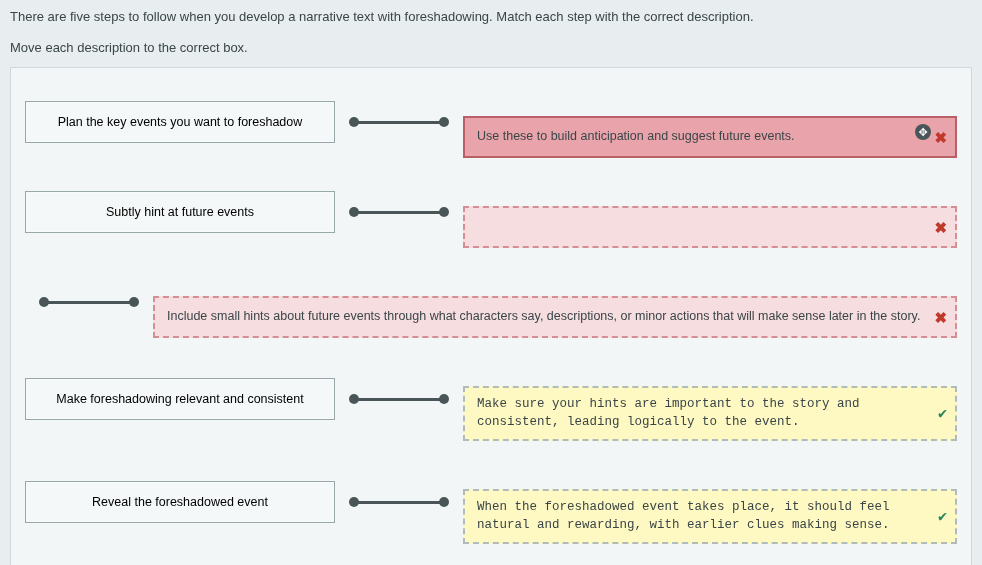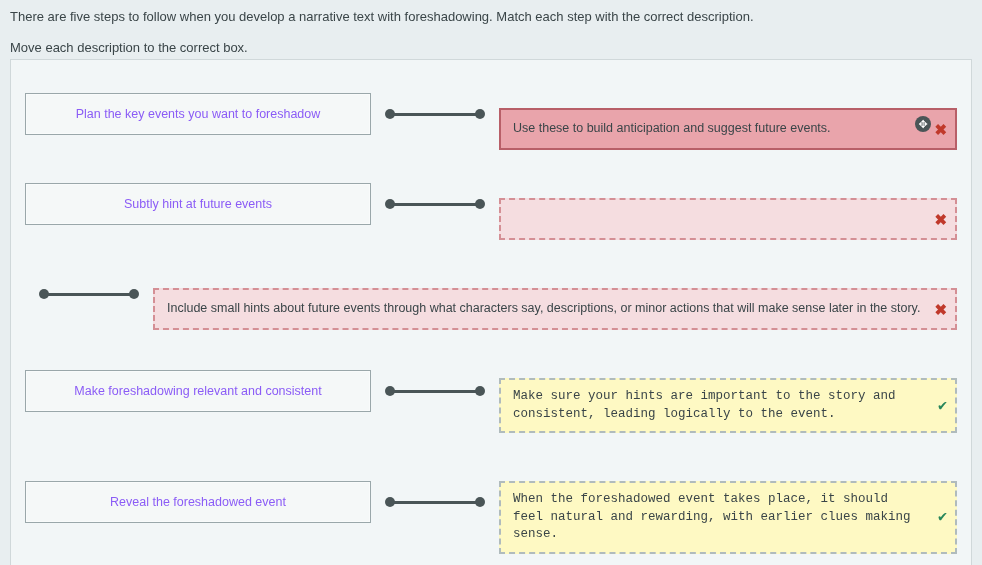--- a/index.html
+++ b/index.html
@@ -13,44 +13,44 @@
       padding: 8px 10px;
       font-size: 13px;
       color: #3a4548;
       width: 982px;
     }
     .instruction {
       margin-bottom: 14px;
       line-height: 1.4;
     }
     .sub-instruction {
-      margin-bottom: 4px;
+      margin-bottom: 12px;
     }
     .activity-area {
       background: #f2f6f7;
       border: 1px solid #d0d8da;
       padding: 18px 14px 6px 14px;
     }
     .row {
       display: flex;
       align-items: center;
       margin-bottom: 18px;
     }
     .left-box {
-      width: 346px;
+      width: 310px;
       min-height: 42px;
       background: #f5f8f8;
       border: 1px solid #9aa7aa;
       display: flex;
       align-items: center;
       justify-content: center;
       padding: 10px 12px;
       text-align: center;
       font-size: 12.5px;
-      color: #8b5cf6;
+      color: #000000;
       box-shadow: inset 0 0 0 1px rgba(255,255,255,0.4);
     }
     .connector {
       width: 100px;
       position: relative;
       height: 8px;
       margin: 0 14px;
     }
     .line {
       position: absolute;

